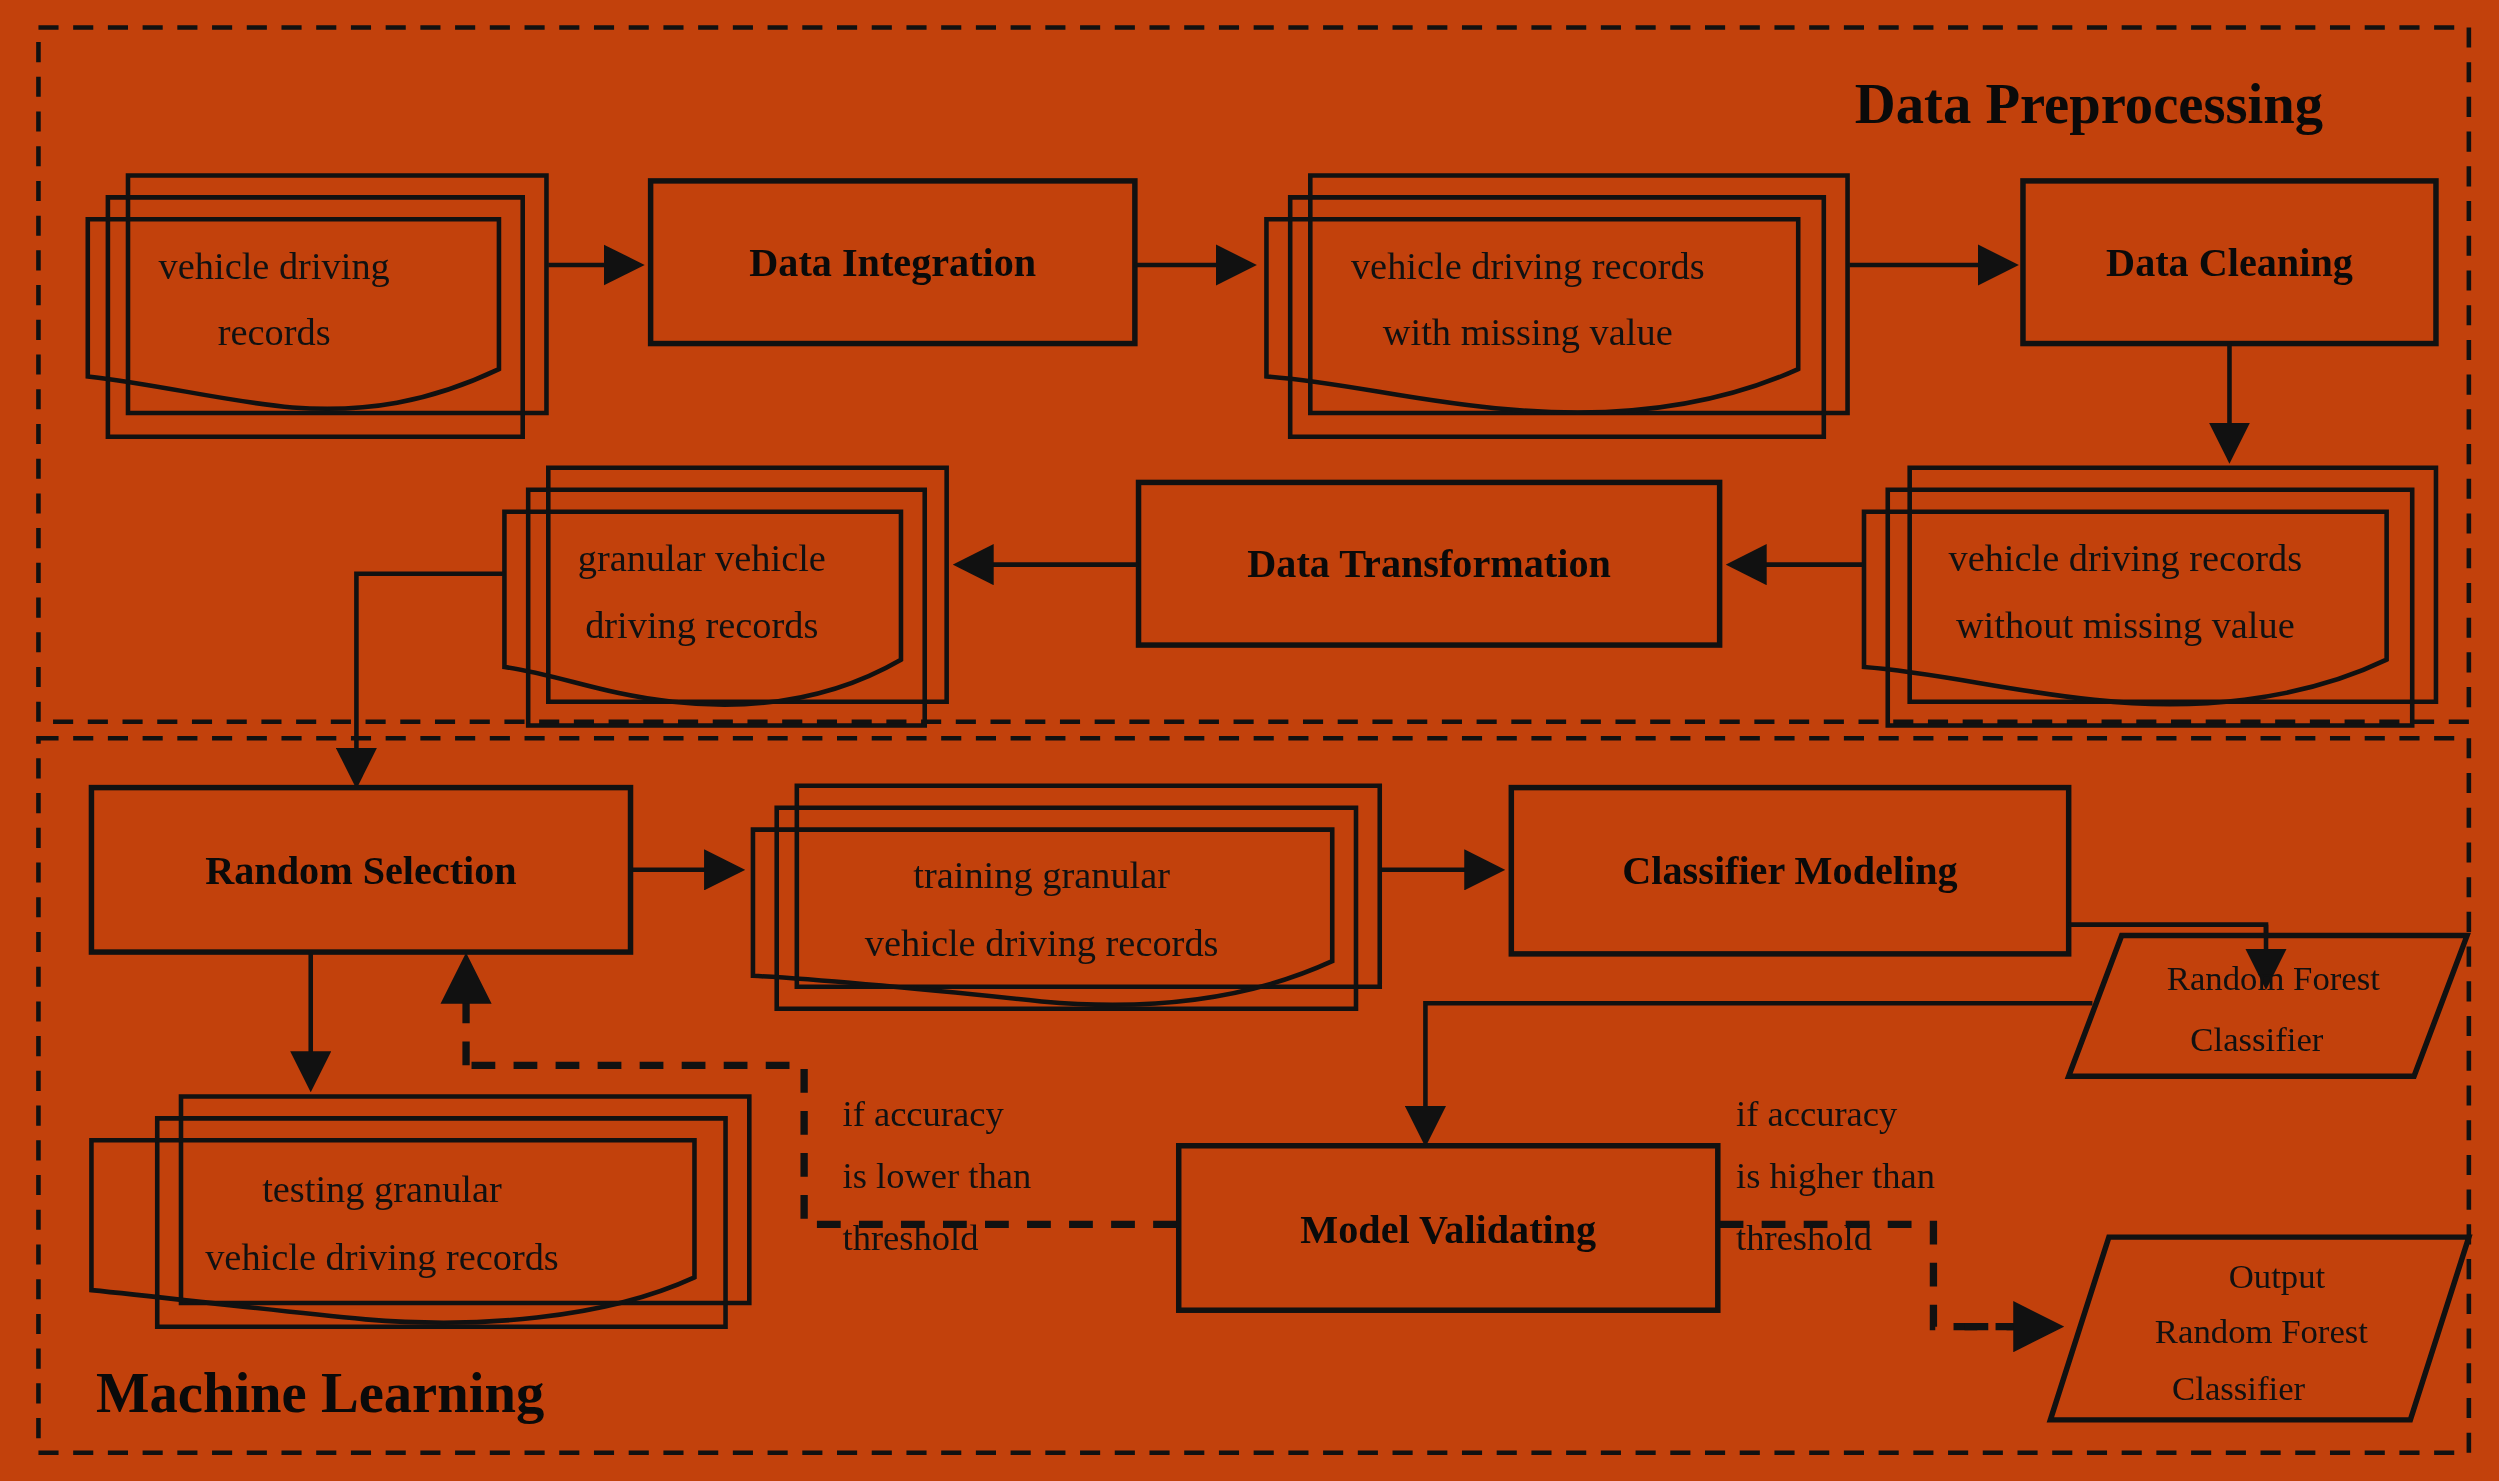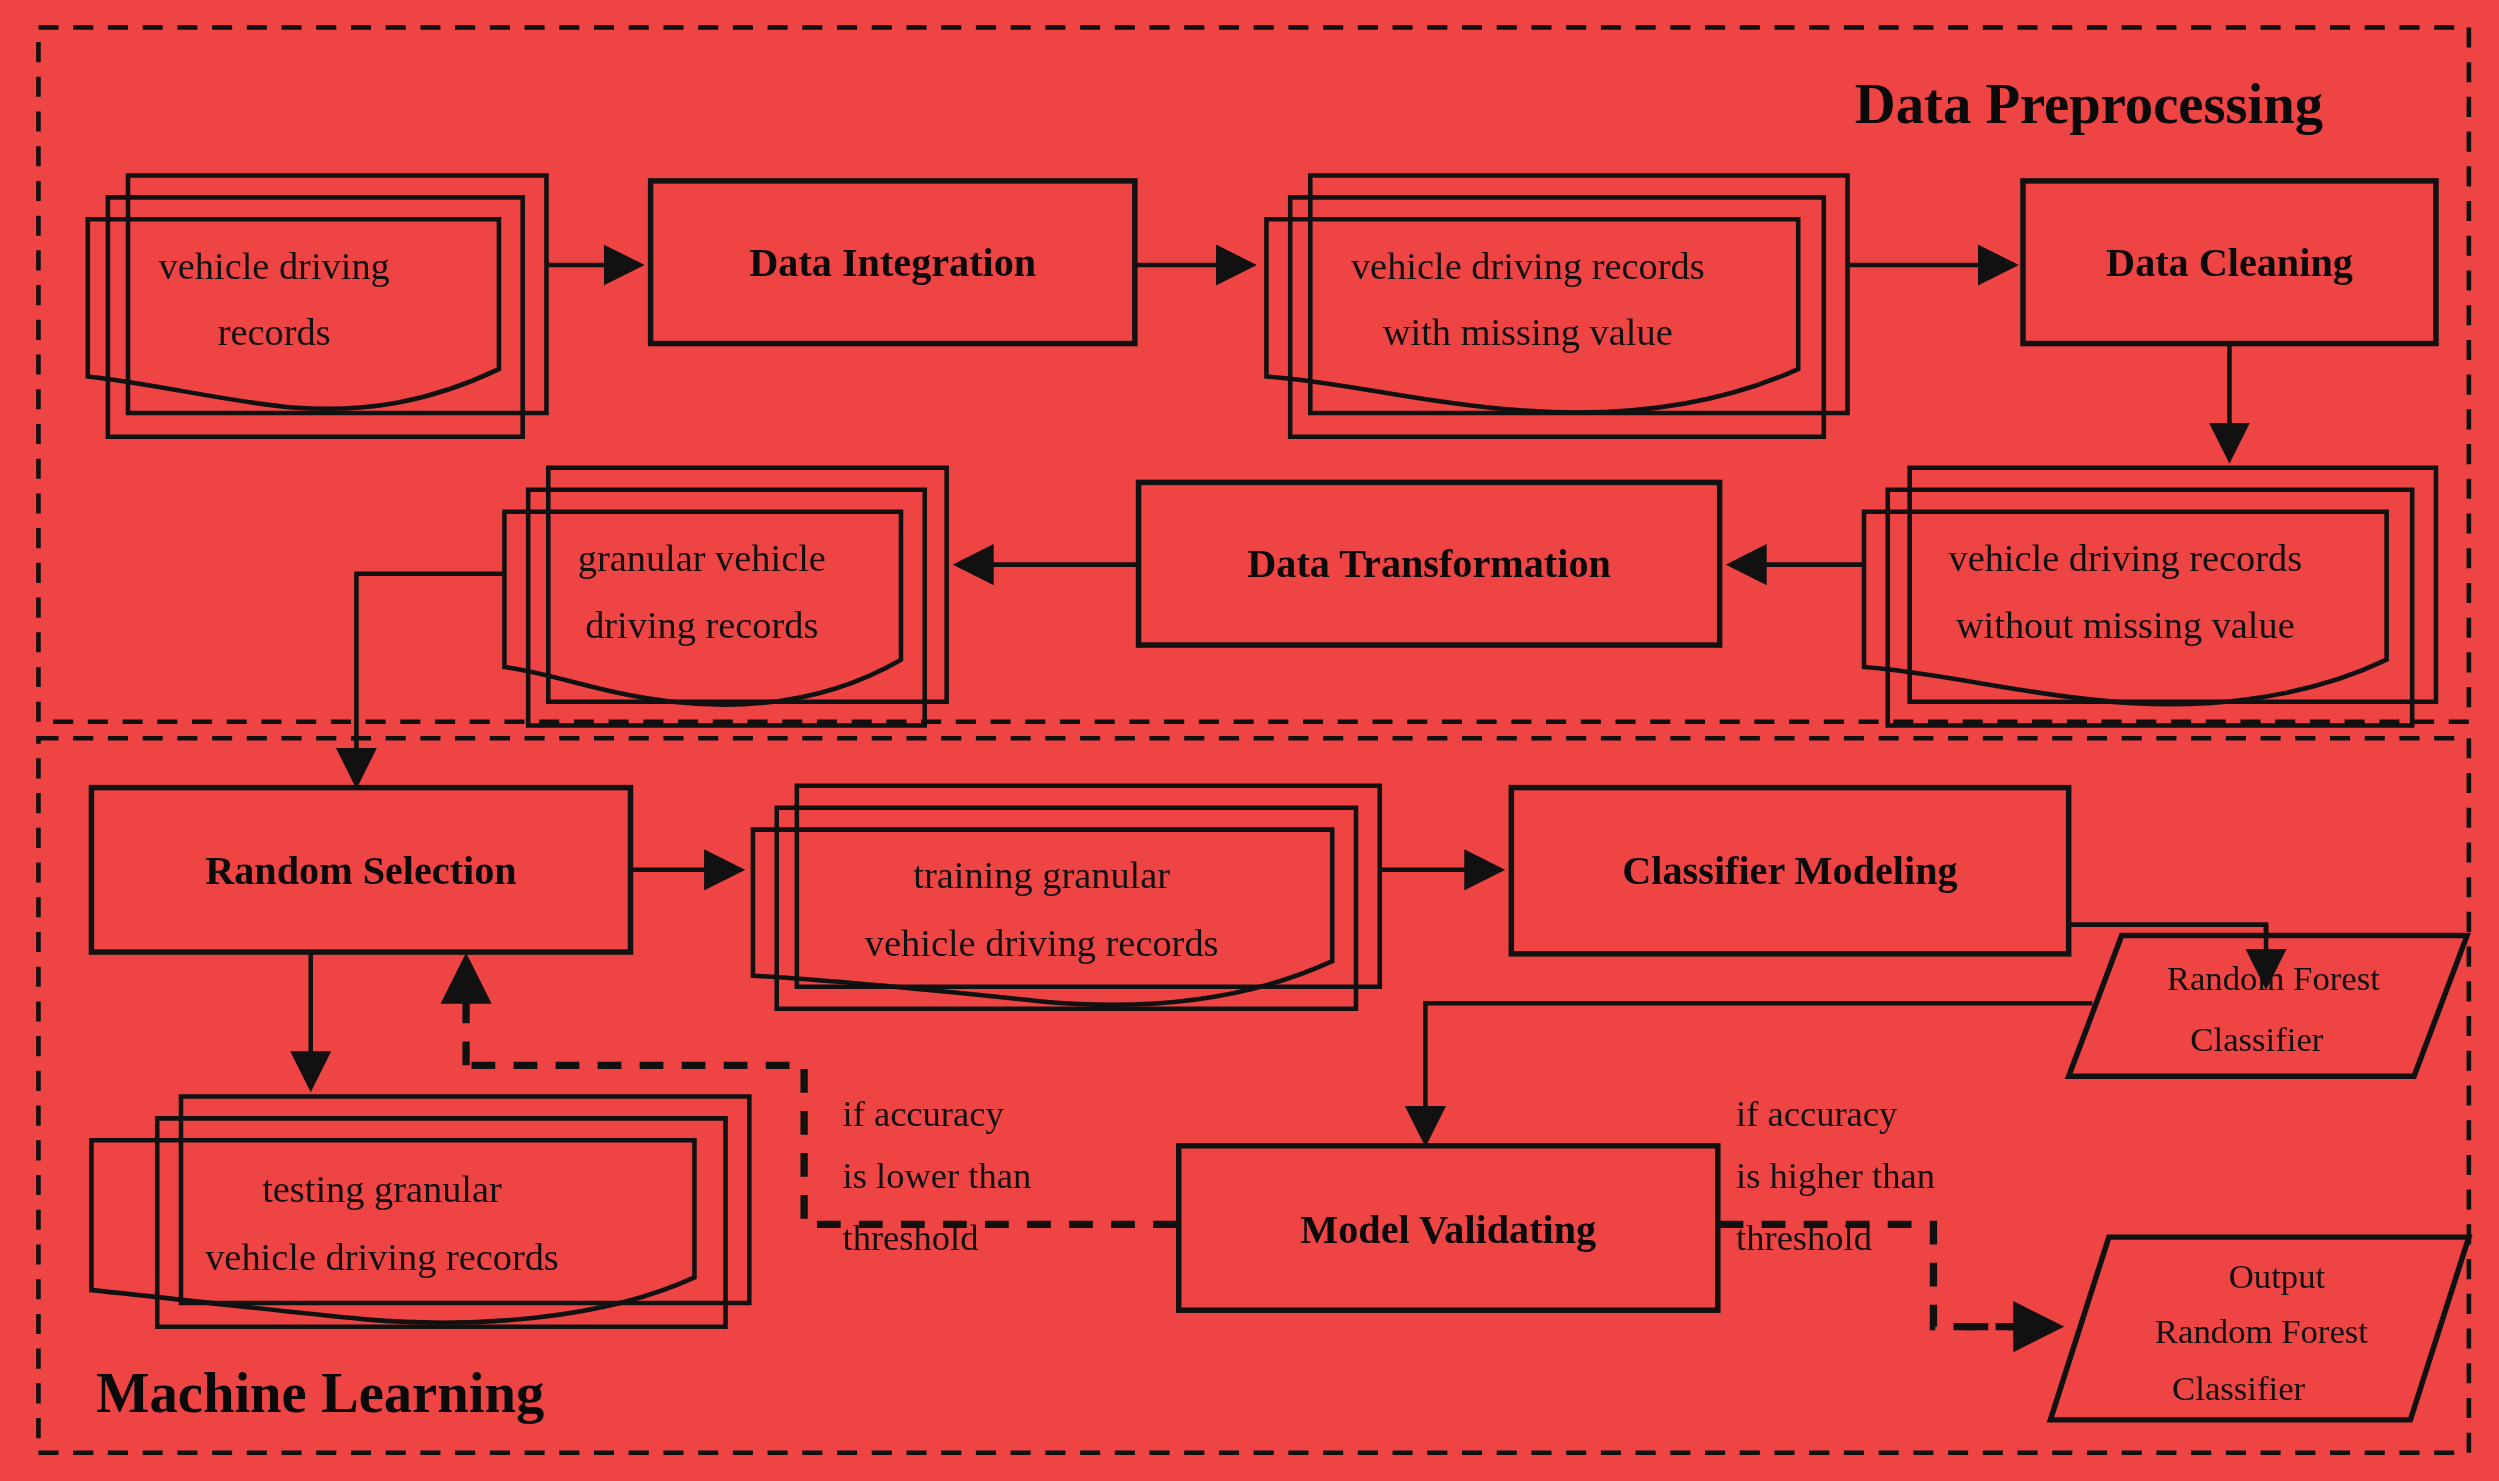--- a/index.html
+++ b/index.html
@@ -4,21 +4,21 @@
 <style>
   html, body {
     margin: 0;
     padding: 0;
     background: #ffffff;
   }
   #stage {
     position: relative;
     width: 2500px;
     height: 1482px;
-    background: #ef4444;
+    background: #c2410c;
     font-family: "Liberation Serif", "DejaVu Serif", serif;
     overflow: hidden;
   }
   svg#flow {
     position: absolute;
     left: 0;
     top: 0;
     width: 2500px;
     height: 1482px;
   }

